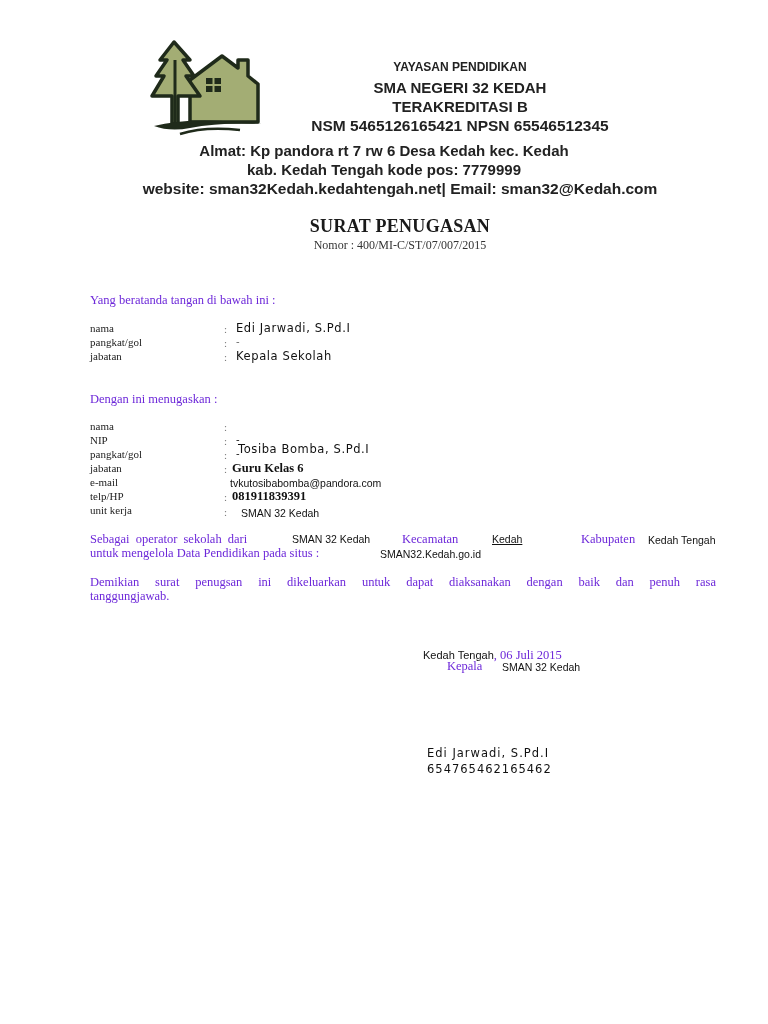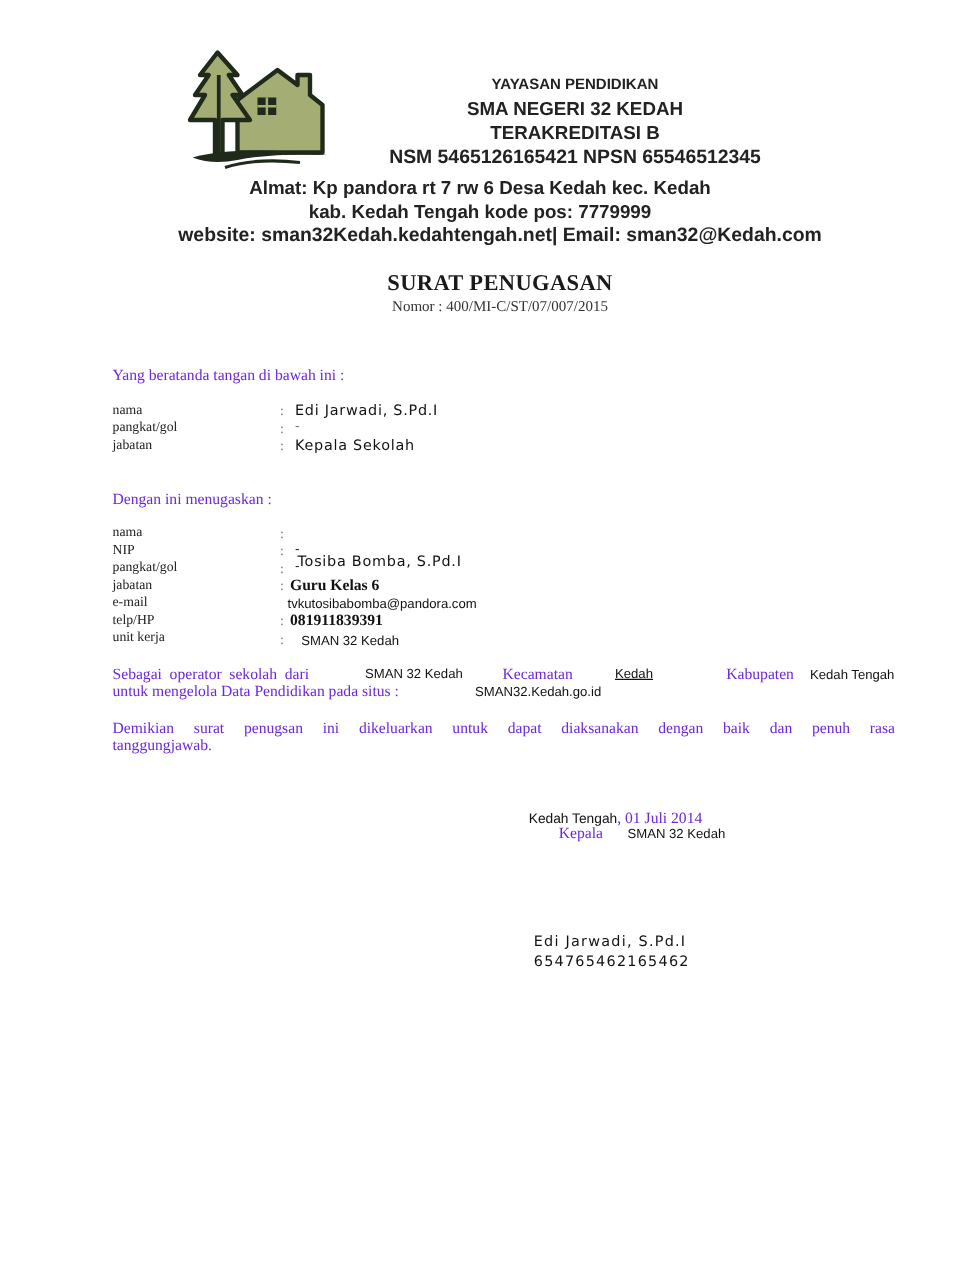--- a/index.html
+++ b/index.html
@@ -104,19 +104,19 @@
 <div class="abs val-small" style="left:492px; top:533px;text-decoration:underline;">Kedah</div>
 <div class="abs body-txt" style="left:581px; top:532px;">Kabupaten</div>
 <div class="abs val-small" style="left:648px; top:534px;">Kedah Tengah</div>
 <div class="abs body-txt" style="left:90px; top:546px;">untuk mengelola Data Pendidikan pada situs :</div>
 <div class="abs val-small" style="left:380px; top:548px;">SMAN32.Kedah.go.id</div>
 
 <div class="abs body-txt" style="left:90px; top:575px; width:626px; text-align:justify; text-align-last:justify; white-space:normal; word-spacing:2px;">Demikian surat penugsan ini dikeluarkan untuk dapat diaksanakan dengan baik dan penuh rasa</div>
 <div class="abs body-txt" style="left:90px; top:589px;">tanggungjawab.</div>
 
 <div class="abs" style="left:423px; top:645px;">
-  <span class="val-small" style="font-size:11px;">Kedah Tengah</span><span class="body-txt">, 01 Juli 2014</span>
+  <span class="val-small" style="font-size:11px;">Kedah Tengah</span><span class="body-txt">, 06 Juli 2015</span>
 </div>
 <div class="abs body-txt" style="left:447px; top:659px;">Kepala</div>
 <div class="abs val-small" style="left:502px; top:661px;">SMAN 32 Kedah</div>
 
 <div class="abs val-sans" style="left:427px; top:746px; font-size:11.5px; letter-spacing:1px;">Edi Jarwadi, S.Pd.I</div>
 <div class="abs val-sans" style="left:427px; top:762px; font-size:11.5px; letter-spacing:1px;">654765462165462</div>
 
 </body></html>

